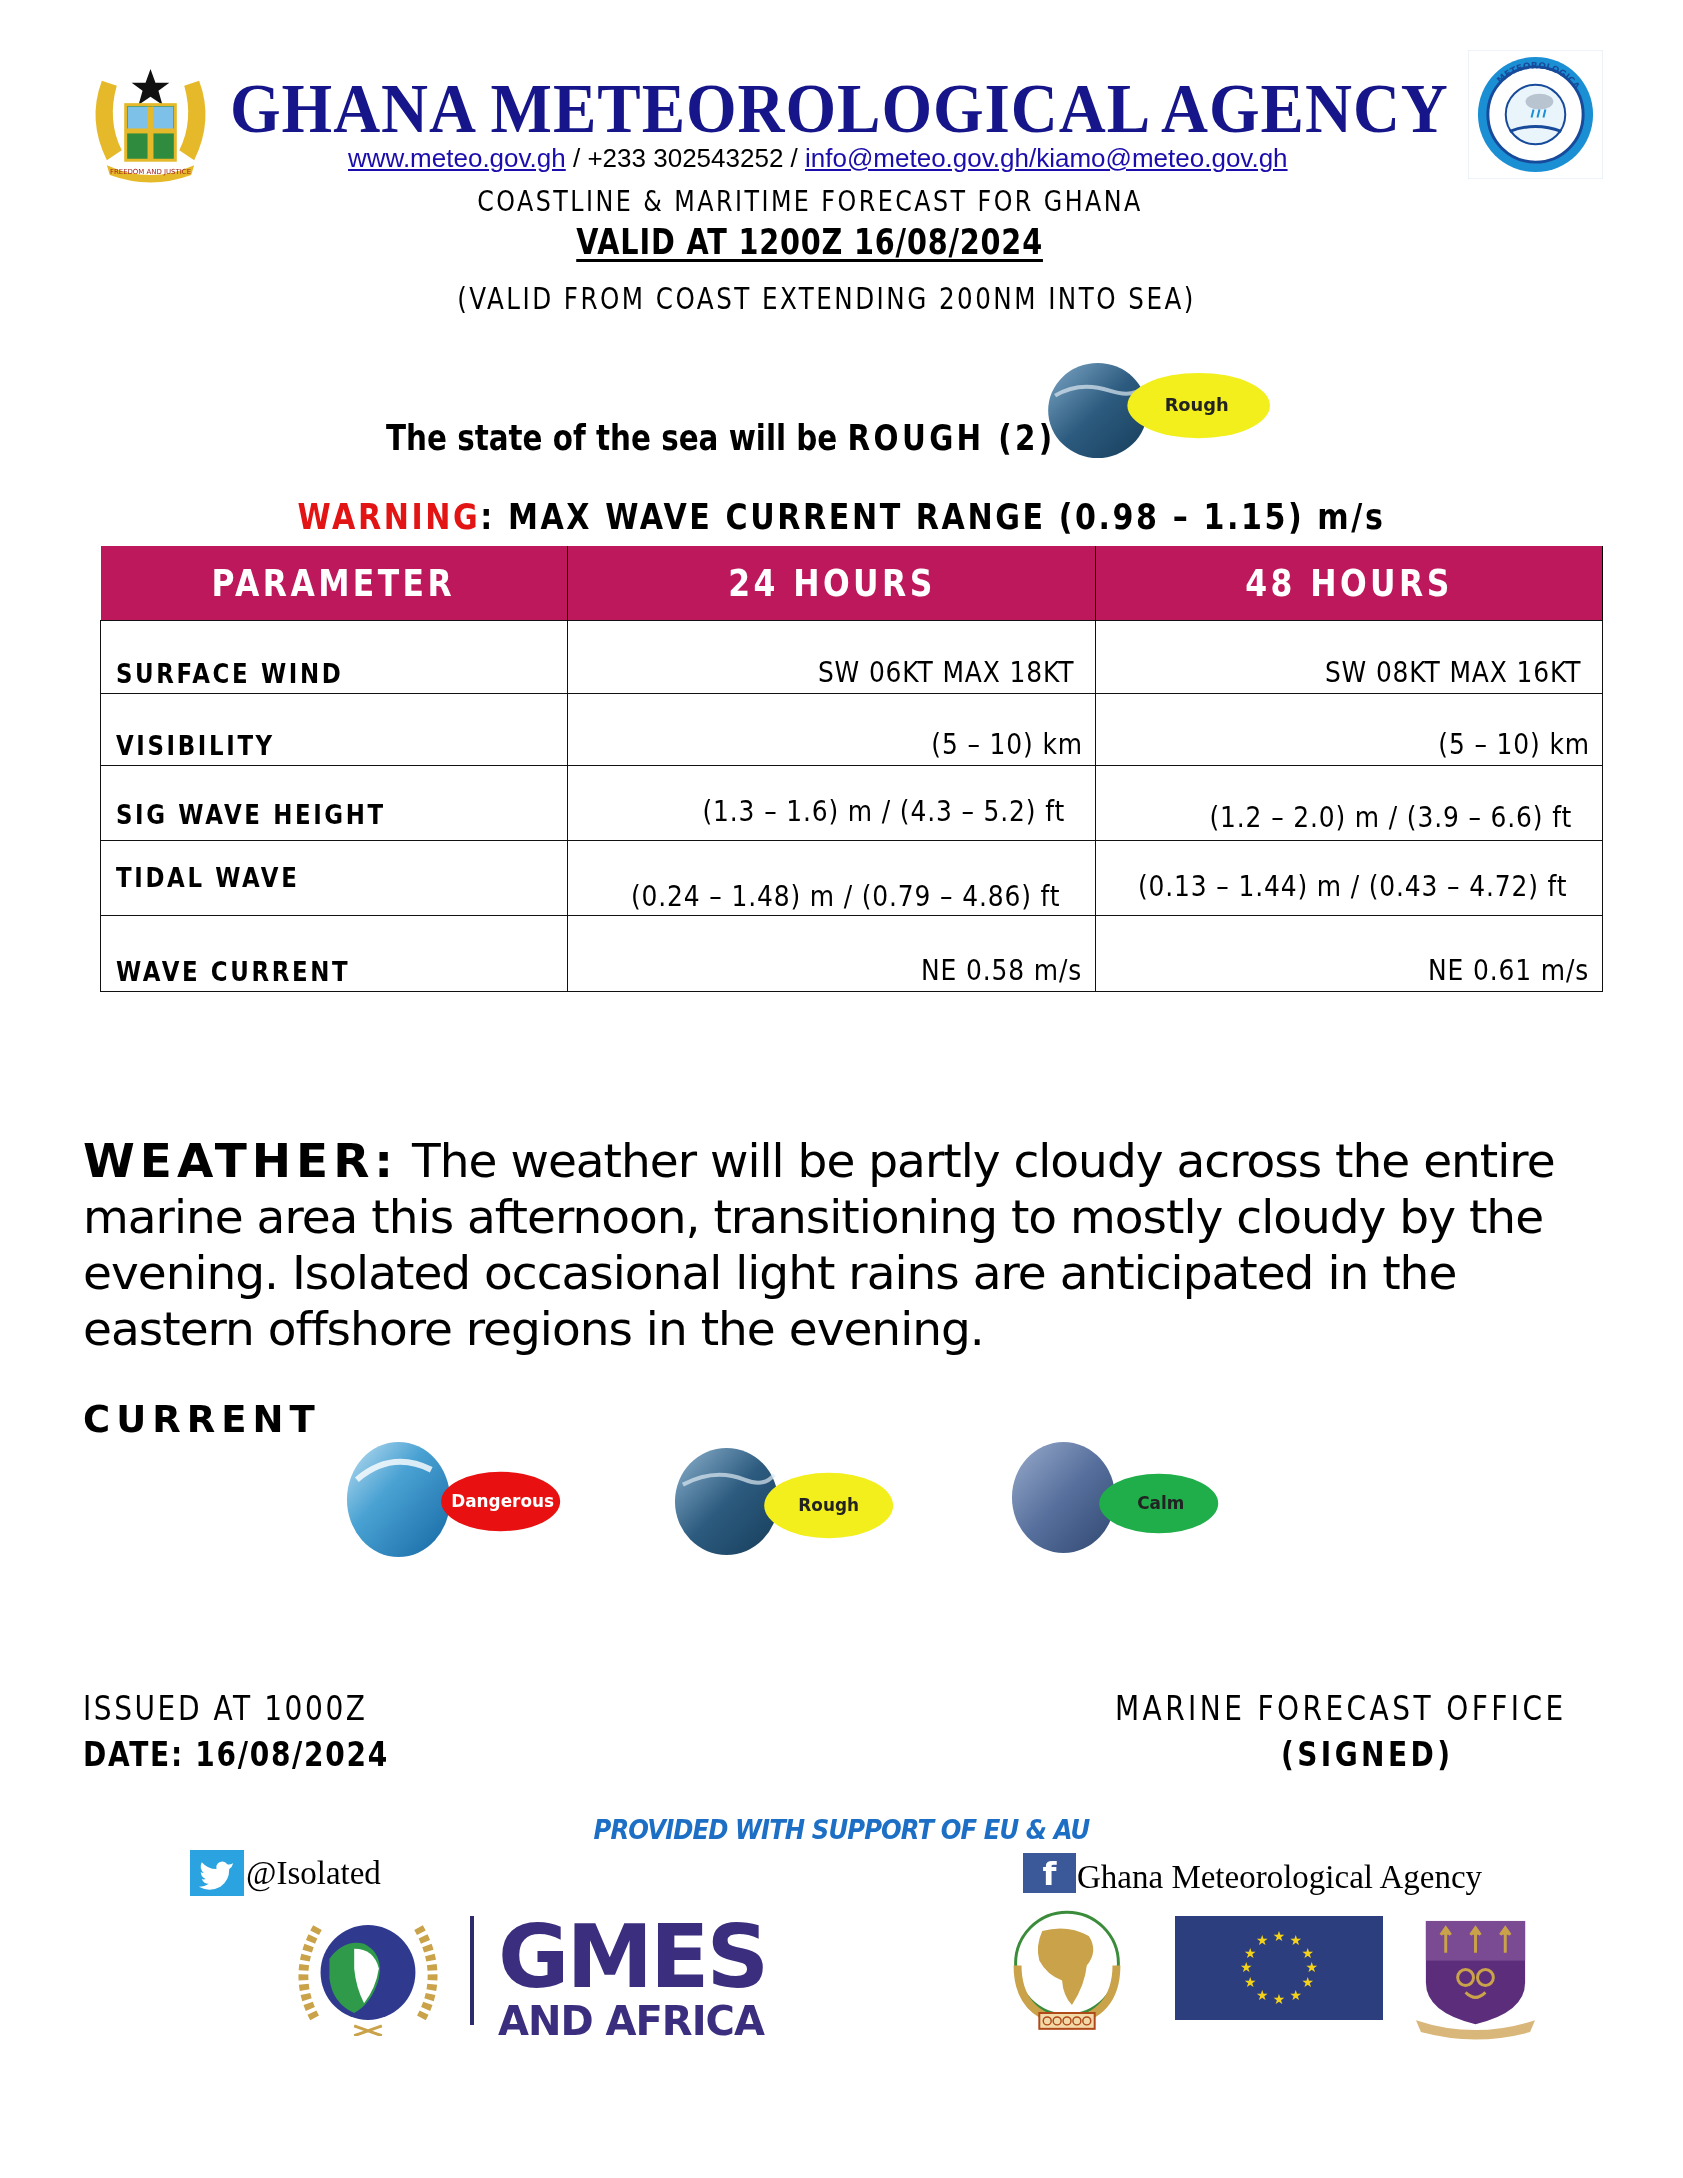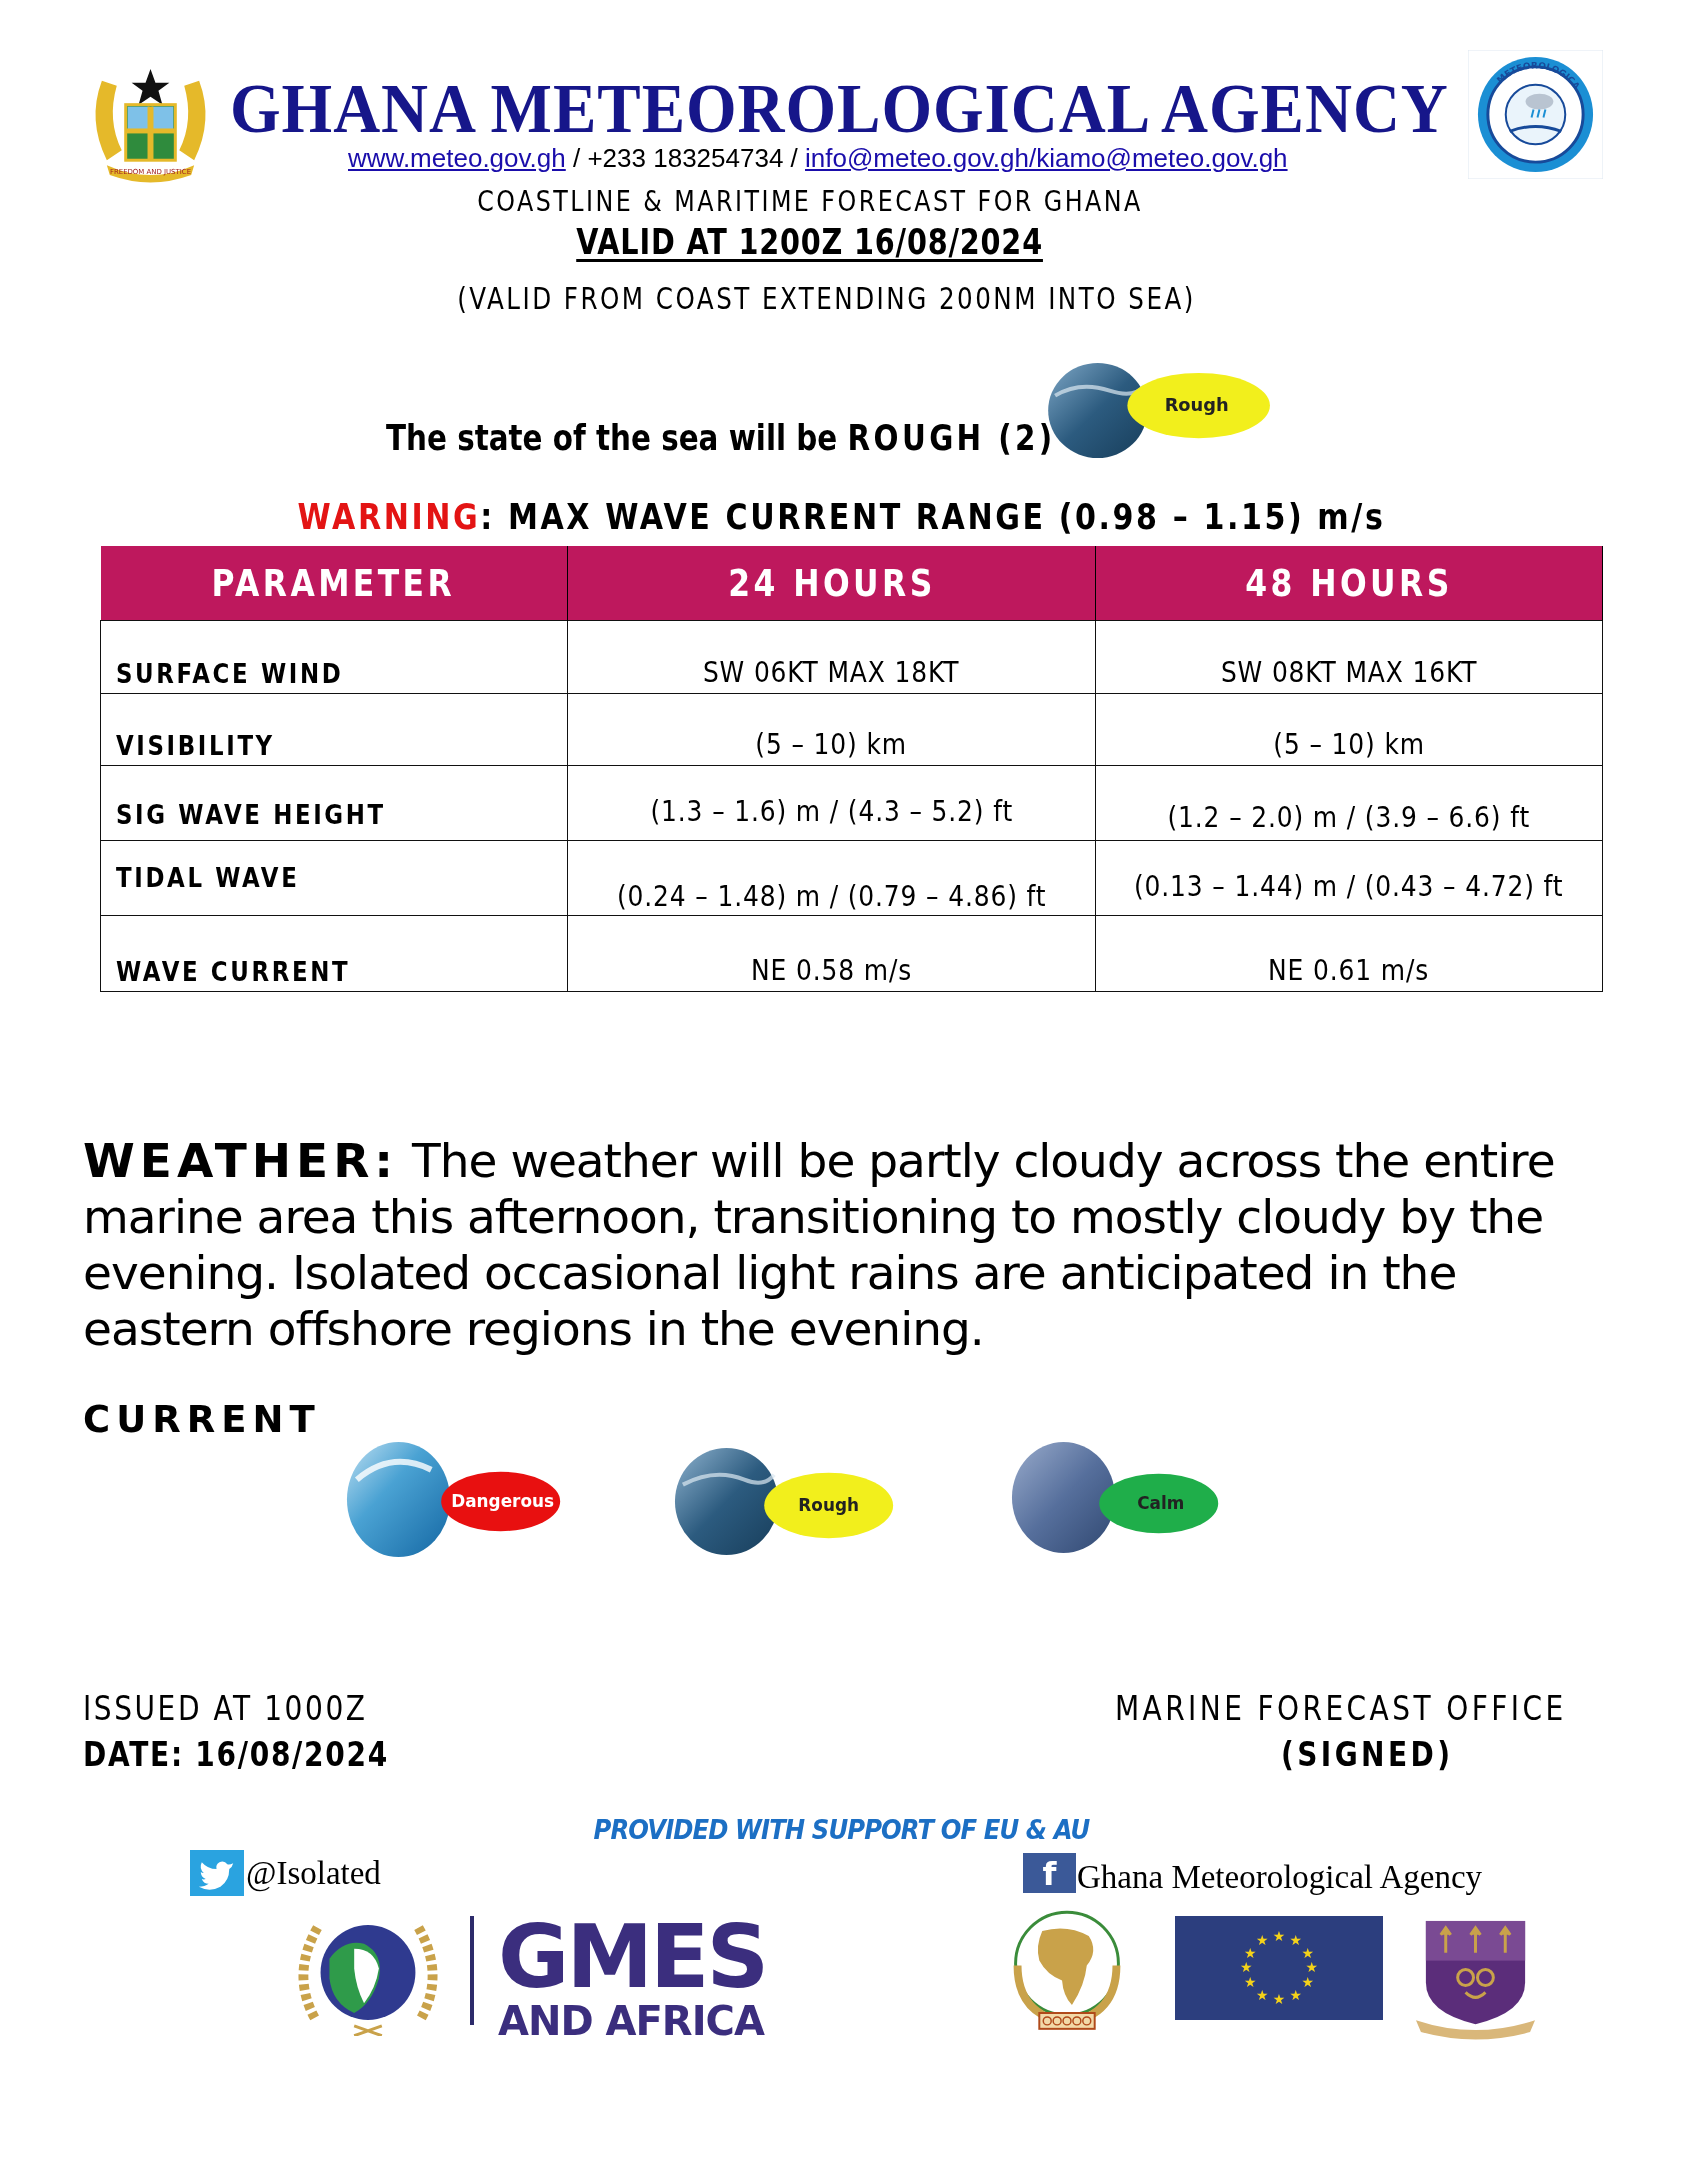--- a/index.html
+++ b/index.html
@@ -33,21 +33,21 @@
   .warning .w-red { color:#e31414; }
 
   
   table.fc { position:absolute; left:100px; top:546px; width:1502px; border-collapse:collapse; table-layout:fixed; }
   table.fc th { background:#be185d; color:#fff; height:57px; font-size:37px; font-weight:bold; letter-spacing:4px;
     border-right:1px solid #000; vertical-align:top; padding-top:16px; }
   table.fc th span { display:inline-block; transform:scaleX(0.85); }
   table.fc td { border:1.5px solid #111; vertical-align:bottom; padding:0 0 4px 0; }
   table.fc td.p { font-size:26px; font-weight:bold; letter-spacing:3px; padding-left:15px; }
   table.fc td.p span { display:inline-block; transform:scaleX(0.88); transform-origin:left; }
-  table.fc td.v { text-align:center; font-size:29px; letter-spacing:1px; }
+  table.fc td.v { text-align:right; font-size:29px; letter-spacing:1px; }
   table.fc td.v span { display:inline-block; transform:scaleX(0.86); }
 
   
   .weather { left:83px; top:1133px; width:1505px; font-size:47px; line-height:56px; }
   .weather .lbl { font-weight:bold; letter-spacing:5px; }
   .weather .txt { letter-spacing:-1px; }
 
   .legend-title { left:83px; top:1398px; font-size:37px; font-weight:bold; letter-spacing:6px; }
   .legend-icon { top:1440px; width:248px; height:119px; }
 
@@ -87,21 +87,21 @@
   <rect x="70" y="46" width="22" height="24" fill="#7ec1e8"></rect>
   <rect x="66" y="46" width="6" height="54" fill="#e5b92a"></rect>
   <rect x="44" y="68" width="50" height="5" fill="#e5b92a"></rect>
   <path d="M25 105 Q69 125 113 105 L110 115 Q69 130 28 115 Z" fill="#e5b92a"></path>
   <text x="69" y="114" font-size="7" text-anchor="middle" fill="#a02020" font-family="DejaVu Sans, sans-serif">FREEDOM AND JUSTICE</text>
 </svg>
 
 <div class="abs agency-title">GHANA METEOROLOGICAL AGENCY</div>
 
 <div class="abs contact-line">
-  <a>www.meteo.gov.gh</a><span> / </span><span>+233 183254734</span><span> / </span><a>info@meteo.gov.gh/kiamo@meteo.gov.gh</a>
+  <a>www.meteo.gov.gh</a><span> / </span><span>+233 302543252</span><span> / </span><a>info@meteo.gov.gh/kiamo@meteo.gov.gh</a>
 </div>
 
 <svg class="abs meteo-logo" viewBox="0 0 136 130">
   <rect x="0" y="0" width="136" height="130" fill="#fff" stroke="#dfe7f1"></rect>
   <circle cx="68" cy="65" r="58" fill="#1b8fd4"></circle>
   <circle cx="68" cy="65" r="48" fill="#fff" stroke="#174a9a" stroke-width="3"></circle>
   <circle cx="68" cy="65" r="30" fill="#eaf4fb" stroke="#174a9a" stroke-width="2"></circle>
   <ellipse cx="72" cy="52" rx="14" ry="8" fill="#b9c4d1"></ellipse>
   <line x1="66" y1="60" x2="64" y2="68" stroke="#1b8fd4" stroke-width="2"></line>
   <line x1="72" y1="60" x2="70" y2="68" stroke="#1b8fd4" stroke-width="2"></line>

